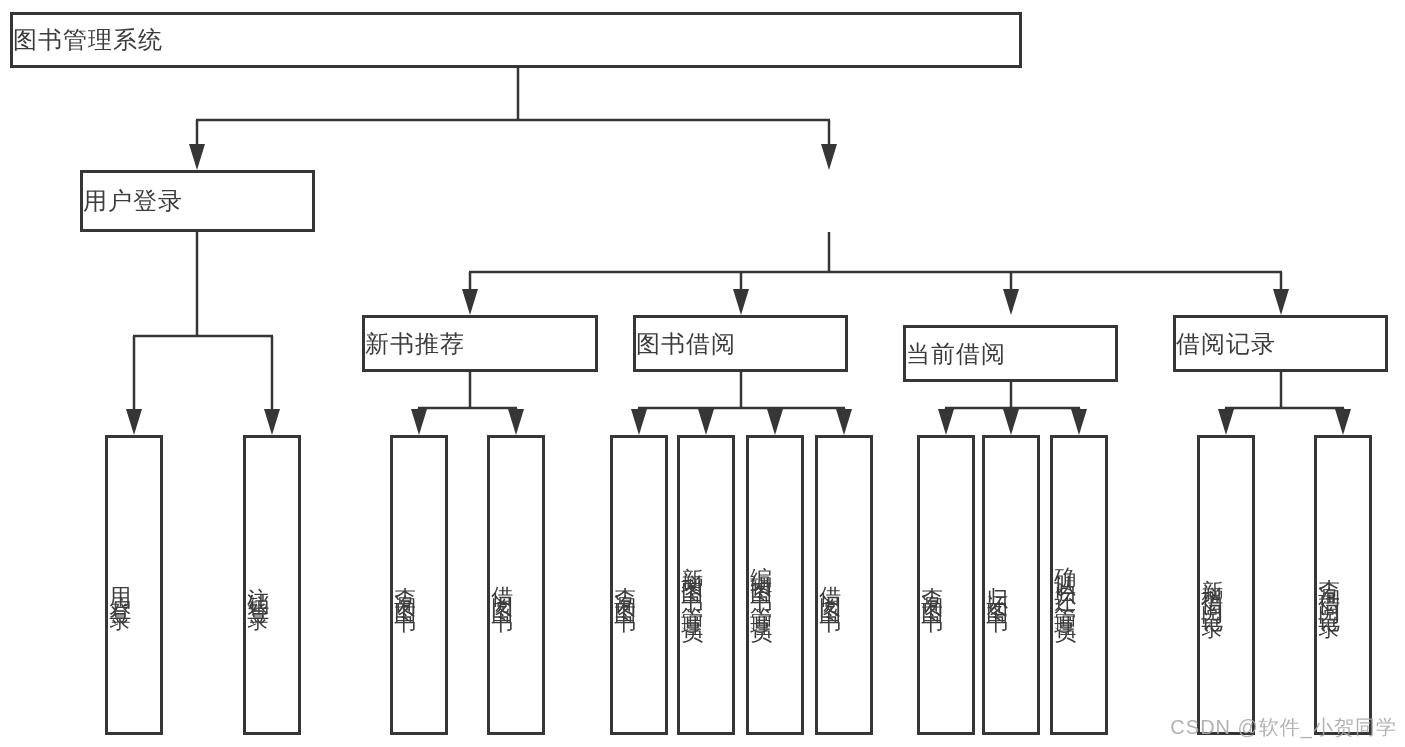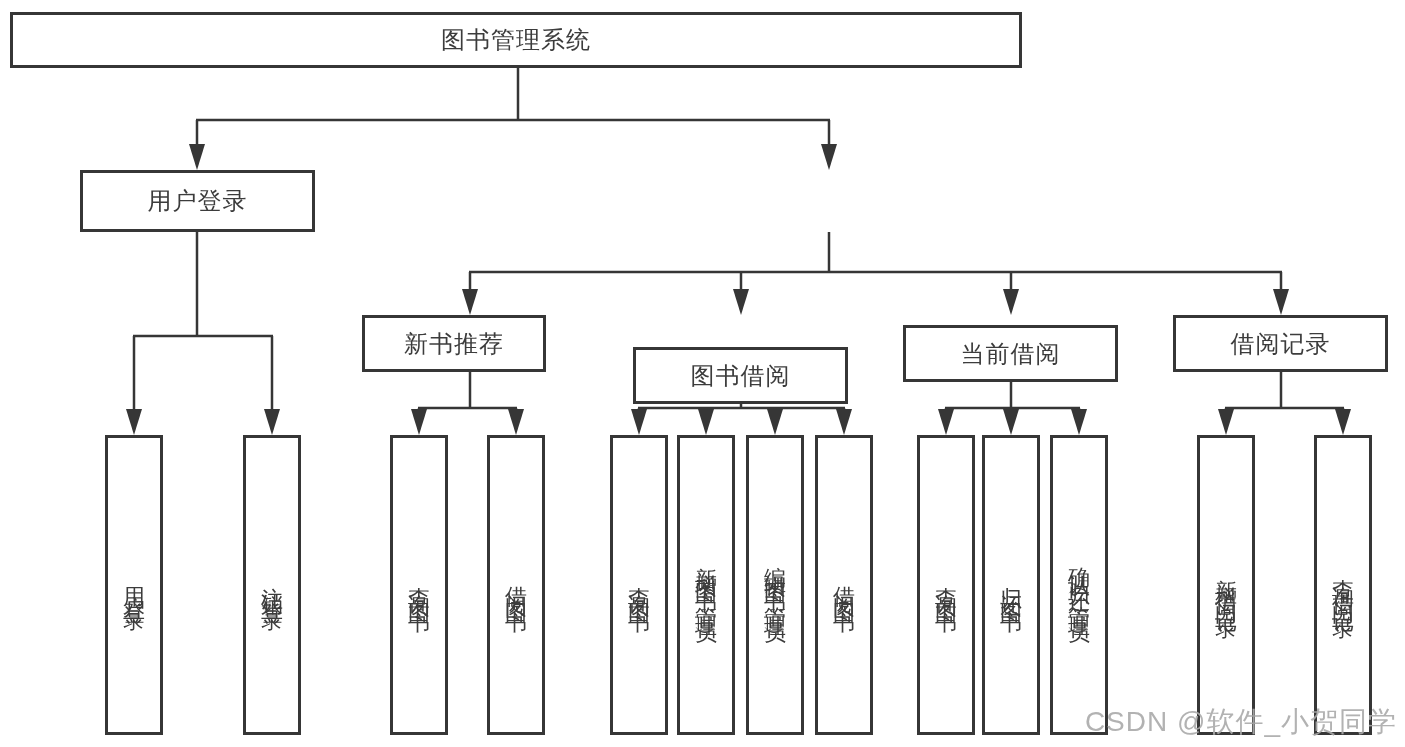--- a/index.html
+++ b/index.html
@@ -25,38 +25,37 @@
     inset: 0;
     pointer-events: none;
   }
   .box {
     position: absolute;
     border: 3px solid var(--line);
     background: #fff;
     color: var(--text);
     display: flex;
     align-items: center;
-    justify-content: center;
     font-size: 24px;
     letter-spacing: 1px;
     white-space: nowrap;
   }
   .box.leaf { font-size: 22px; }
   .leaf .vlabel {
     writing-mode: vertical-rl;
     text-orientation: mixed;
     line-height: 1.1;
     letter-spacing: 8px;
     white-space: nowrap;
   }
   .watermark {
     position: absolute;
     right: 8px;
     bottom: 6px;
-    font-size: 28px;
+    font-size: 20px;
     color: var(--wm);
     opacity: 0.9;
     letter-spacing: 1px;
     pointer-events: none;
   }
 </style>
 </head>
 <body>
 
 <div class="canvas">
@@ -117,24 +116,24 @@
     </svg>
 
   <div class="box" style="left:10px;top:12px;width:1012px;height:56px;">
     <span>图书管理系统</span>
   </div>
 
   <div class="box" style="left:80px;top:170px;width:235px;height:62px;">
     <span>用户登录</span>
   </div>
 
-  <div class="box" style="left:362px;top:315px;width:184px;height:57px;">
+  <div class="box" style="left:362px;top:315px;width:236px;height:57px;">
     <span>新书推荐</span>
   </div>
-  <div class="box" style="left:633px;top:315px;width:215px;height:57px;margin-top:32px;">
+  <div class="box" style="left:633px;top:315px;width:215px;height:57px;">
     <span>图书借阅</span>
   </div>
   <div class="box" style="left:903px;top:325px;width:215px;height:57px;">
     <span>当前借阅</span>
   </div>
   <div class="box" style="left:1173px;top:315px;width:215px;height:57px;">
     <span>借阅记录</span>
   </div>
 
   <div class="box leaf" style="left:105px;top:435px;width:58px;height:300px;">

